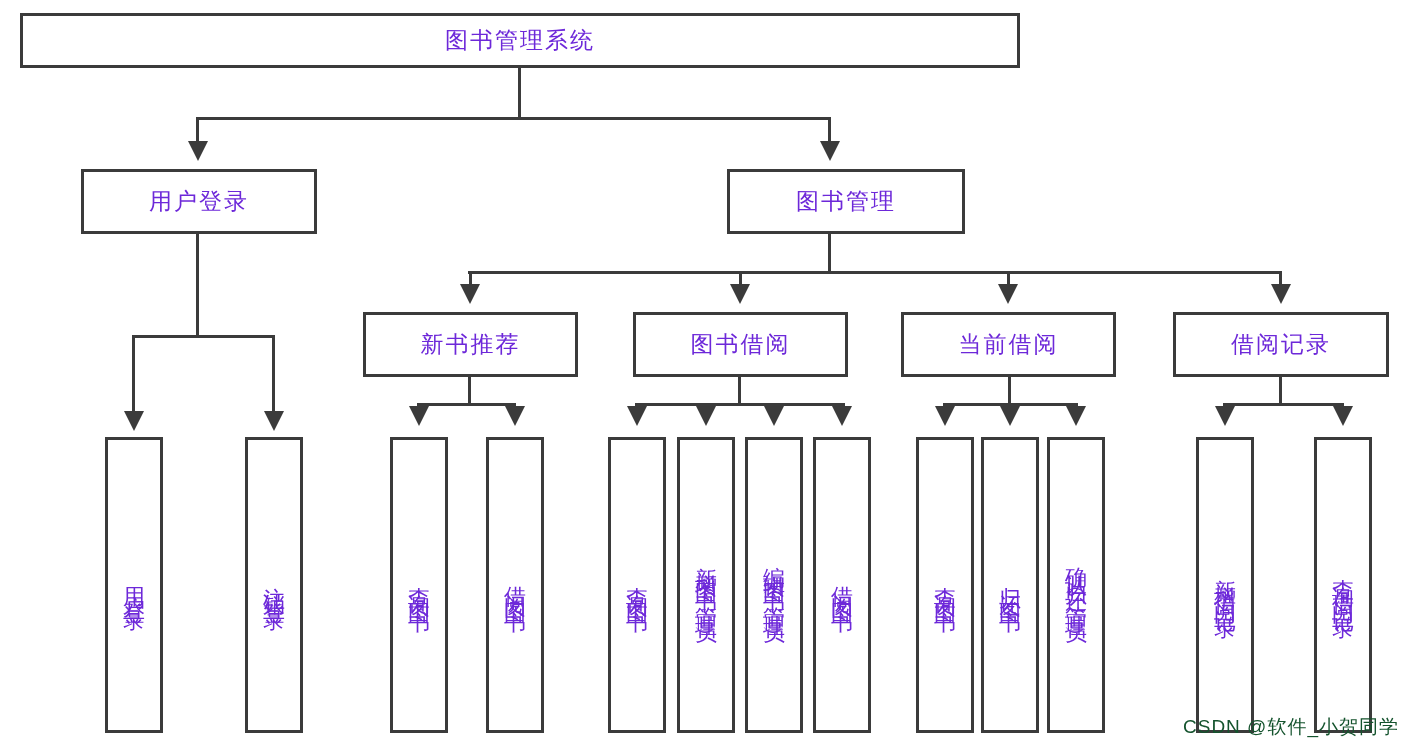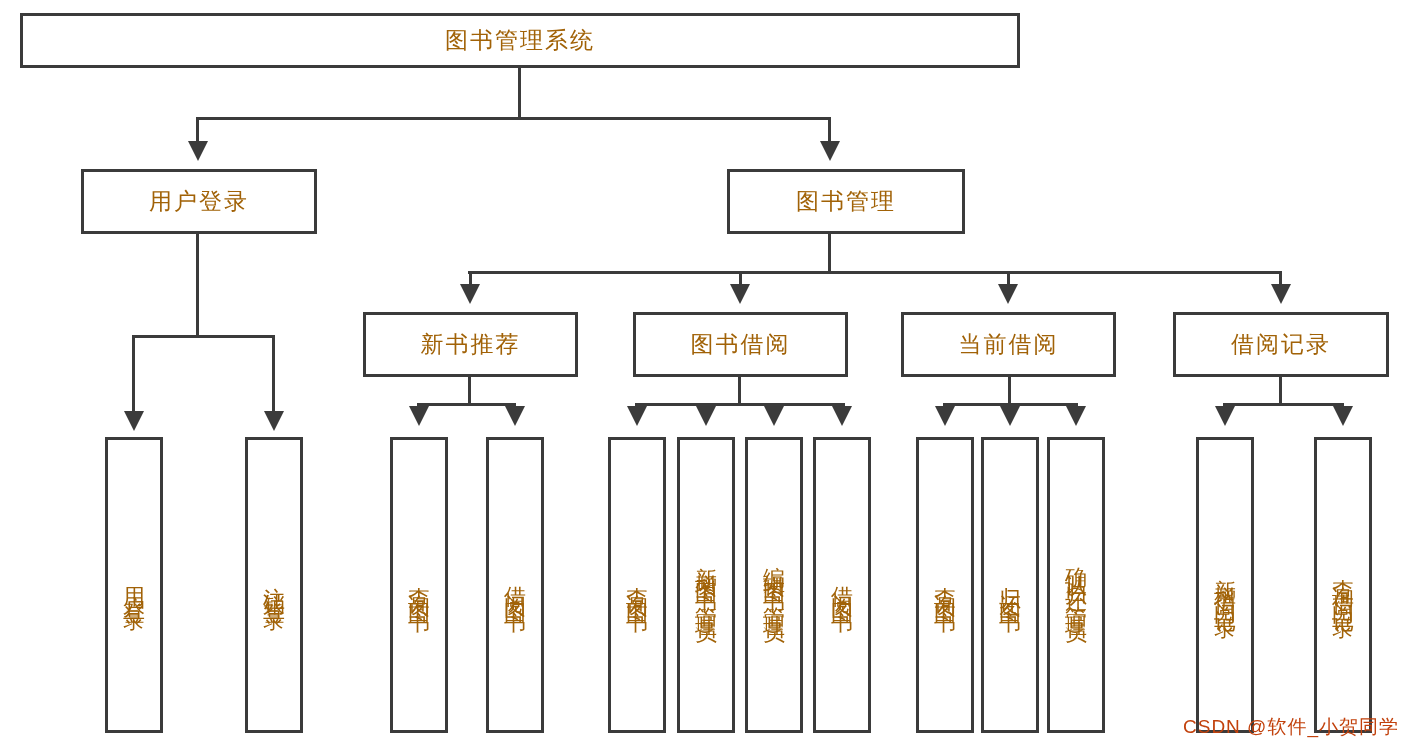--- a/index.html
+++ b/index.html
@@ -2,38 +2,38 @@
 <html><head>
 <meta charset="utf-8">
 <style>
   html,body{margin:0;padding:0;background:#ffffff;}
   .stage{
     position:relative;width:1405px;height:747px;background:#ffffff;
     font-family:"Liberation Sans","DejaVu Sans",sans-serif;overflow:hidden;
   }
   .box{
     position:absolute;box-sizing:border-box;background:#ffffff;
-    border:3px solid #3b3b3b;color:#a16207;
+    border:3px solid #3b3b3b;color:#6d28d9;
     display:flex;align-items:center;justify-content:center;
   }
   .hbox{font-size:23px;letter-spacing:2px;white-space:nowrap;}
   .vbox{
     writing-mode:vertical-rl;font-size:22px;letter-spacing:8px;
     line-height:1;width:58px;height:296px;top:437px;
   }
   .vline{position:absolute;width:3px;background:#3b3b3b;}
   .hline{position:absolute;height:3px;background:#3b3b3b;}
   .arrow{
     position:absolute;width:0;height:0;
     border-left:10px solid transparent;border-right:10px solid transparent;
     border-top:20px solid #3b3b3b;
   }
   .watermark{
     position:absolute;left:1183px;top:714px;z-index:5;
-    font-size:19px;color:#c2410c;letter-spacing:1px;white-space:nowrap;
+    font-size:19px;color:#14532d;letter-spacing:1px;white-space:nowrap;
   }
 </style>
 </head>
 <body>
 
 <div class="stage">
 
   <div class="box hbox" style="left:20px;top:13px;width:1000px;height:55px;">
     <span>图书管理系统</span>
   </div>

